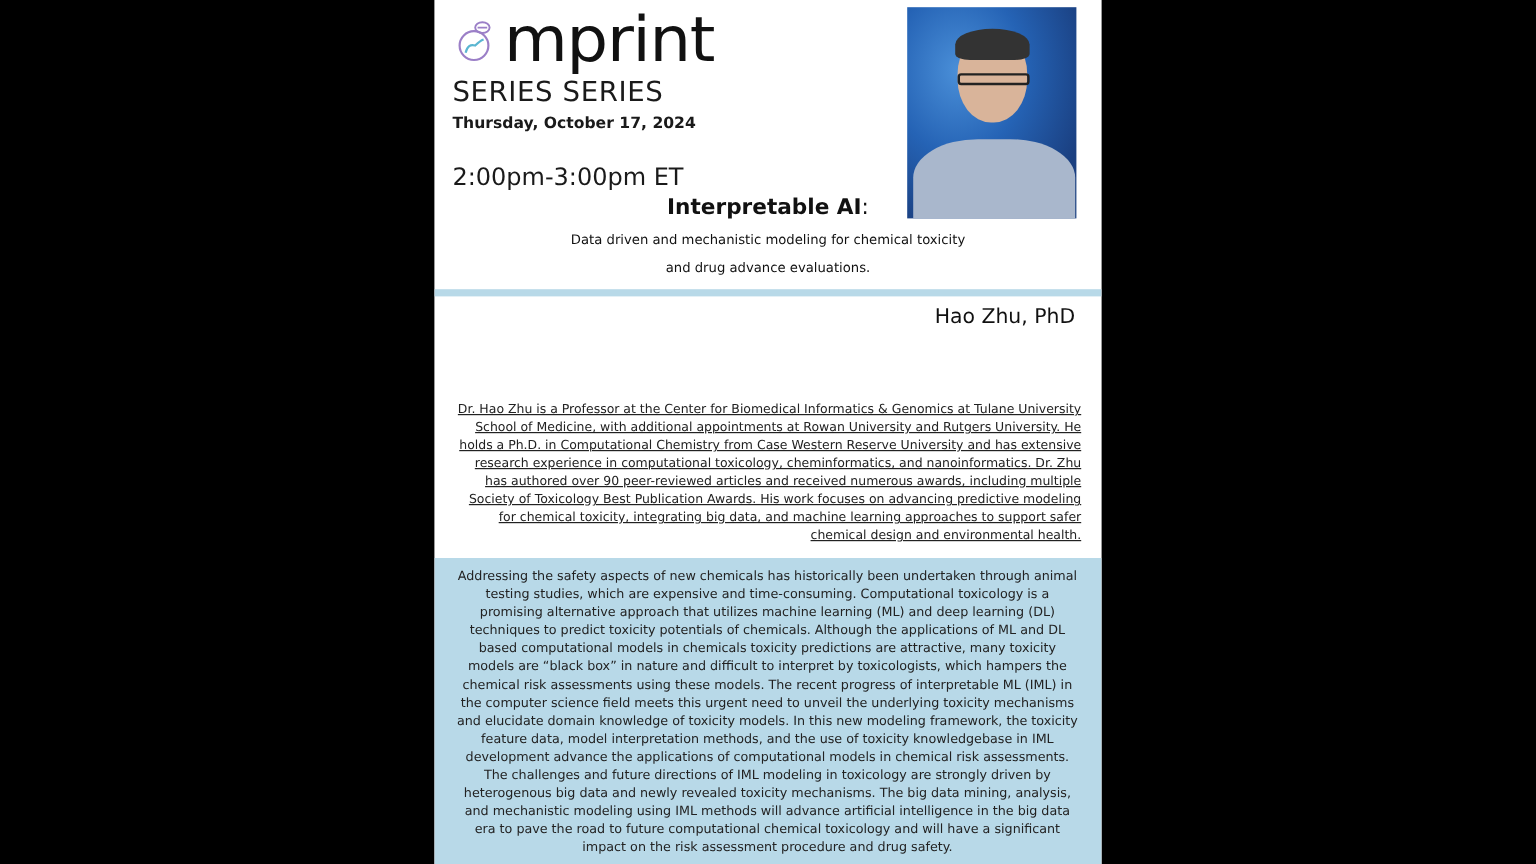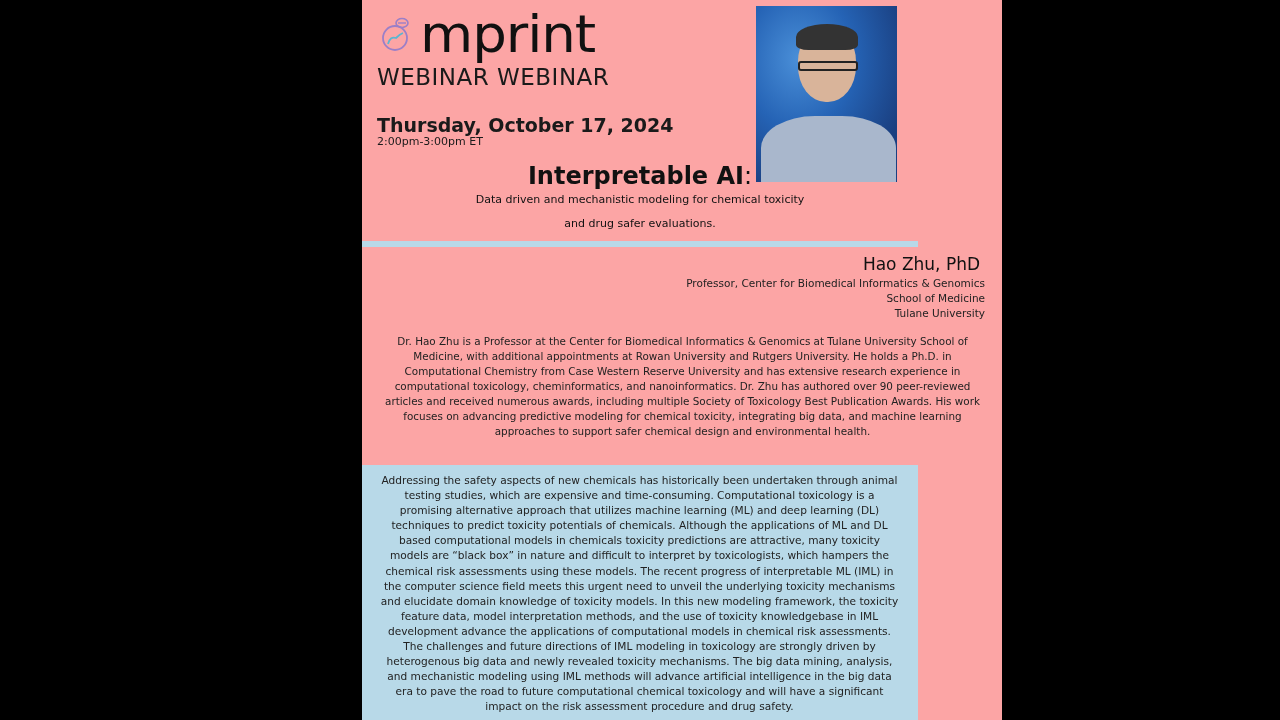--- a/index.html
+++ b/index.html
@@ -1,78 +1,73 @@
 <!DOCTYPE html>
 <html><head>
   <meta charset="utf-8">
   <style>
     html, body { margin:0; padding:0; }
     body { width:1280px; height:720px; background:#000; position:relative; overflow:hidden;
       font-family:"DejaVu Sans", sans-serif; color:#1a1a1a; }
-    .page { position:absolute; left:362px; top:0; width:640px; height:720px; background:#fca5a5; overflow:hidden; }
+    .page { position:absolute; left:362px; top:0; width:556px; height:720px; background:#ffffff; overflow:hidden; }
     .logo { position:absolute; left:18px; top:6px; height:56px; display:flex; align-items:center; }
     .logo-icon { width:34px; height:40px; margin-right:6px; }
     .logo-text { font-family:"DejaVu Sans", sans-serif; font-size:52px; font-weight:400; letter-spacing:-1px; color:#111; line-height:1; transform:scaleX(1.05); transform-origin:left; }
     .series { position:absolute; left:15px; top:64px; font-size:23px; color:#1a1a1a; letter-spacing:0.5px; font-family:"DejaVu Sans", sans-serif; }
-    .date { position:absolute; left:15px; top:114px; font-size:19px; font-weight:bold; color:#1a1a1a; }
-    .time { position:absolute; left:15px; top:135px; font-size:11px; color:#1a1a1a; }
+    .date { position:absolute; left:15px; top:96px; font-size:13px; font-weight:bold; color:#1a1a1a; }
+    .time { position:absolute; left:15px; top:135px; font-size:20px; color:#1a1a1a; }
     .photo { position:absolute; left:394px; top:6px; width:141px; height:176px;
       background: radial-gradient(ellipse at 30% 30%, #4a8fd8 0%, #2563b5 40%, #1a3f80 80%); overflow:hidden; }
     .photo .head { position:absolute; left:42px; top:22px; width:58px; height:74px; background:#d9b49a; border-radius:45% 45% 48% 48%; }
     .photo .hair { position:absolute; left:40px; top:18px; width:62px; height:26px; background:#333; border-radius:50% 50% 20% 20%; }
     .photo .glasses { position:absolute; left:42px; top:55px; width:60px; height:10px; border:2px solid #222; border-radius:3px; box-sizing:border-box; }
     .photo .shirt { position:absolute; left:5px; top:110px; width:135px; height:80px; background:#a9b7cc; border-radius:40% 40% 0 0; }
-    .title-bold { position:absolute; left:0; width:556px; top:162px; text-align:center; font-size:24px; font-weight:bold; color:#111; }
+    .title-bold { position:absolute; left:0; width:556px; top:162px; text-align:center; font-size:18px; font-weight:bold; color:#111; }
     .title-bold span.colon { font-weight:normal; }
     .subtitle { position:absolute; left:0; width:556px; top:188px; text-align:center; font-size:11px; line-height:24px; color:#111; }
     .divider { position:absolute; left:0; top:241px; width:556px; height:6px; background:#b8d9e8; }
     .speaker-name { position:absolute; right:22px; top:254px; font-size:17px; font-weight:normal; color:#111; }
     .aff { position:absolute; right:17px; top:276px; text-align:right; font-size:10.5px; line-height:15px; color:#222; }
-    .bio { position:absolute; left:18px; right:17px; top:334px; text-align:center; font-size:10.4px; line-height:15px; color:#222; }
+    .bio { position:absolute; left:18px; right:17px; top:334px; text-align:right; font-size:10.4px; line-height:15px; color:#222;text-decoration:underline; }
     .abstract { position:absolute; left:0; top:465px; width:556px; height:255px; background:#b8d9e8; }
     .abstract p { margin:0; position:absolute; left:17px; right:18px; top:8px; font-size:10.6px; line-height:15.1px; color:#222; text-align:center; }
   </style>
 </head>
 <body>
 
 <div class="page">
   <div class="logo">
     <svg class="logo-icon" viewBox="0 0 34 40">
       <circle cx="15" cy="24" r="12" fill="none" stroke="#9b7fc7" stroke-width="1.8"></circle>
       <ellipse cx="22" cy="9" rx="6" ry="4.5" fill="none" stroke="#9b7fc7" stroke-width="1.6"></ellipse>
       <line x1="18" y1="9" x2="26" y2="9" stroke="#9b7fc7" stroke-width="1.4"></line>
       <path d="M8 30 Q10 22 16 24 Q20 20 23 19" fill="none" stroke="#5bb6d1" stroke-width="1.8"></path>
     </svg>
     <span class="logo-text">mprint</span>
   </div>
-  <div class="series">WEBINAR WEBINAR</div>
+  <div class="series">SERIES SERIES</div>
   <div class="date">Thursday, October 17, 2024</div>
   <div class="time">2:00pm-3:00pm ET</div>
 
   <div class="photo">
     <div class="shirt"></div>
     <div class="head"></div>
     <div class="hair"></div>
     <div class="glasses"></div>
   </div>
 
   <div class="title-bold">
     <span>Interpretable AI</span><span class="colon">:</span>
   </div>
   <div class="subtitle">
     <div>Data driven and mechanistic modeling for chemical toxicity</div>
-    <div>and drug safer evaluations.</div>
+    <div>and drug advance evaluations.</div>
   </div>
 
   <div class="divider"></div>
 
   <div class="speaker-name">Hao Zhu, PhD</div>
-  <div class="aff">
-    <div>Professor, Center for Biomedical Informatics &amp; Genomics</div>
-    <div>School of Medicine</div>
-    <div>Tulane University</div>
-  </div>
   <div class="bio">Dr. Hao Zhu is a Professor at the Center for Biomedical Informatics &amp; Genomics at Tulane University School of Medicine, with additional appointments at Rowan University and Rutgers University. He holds a Ph.D. in Computational Chemistry from Case Western Reserve University and has extensive research experience in computational toxicology, cheminformatics, and nanoinformatics. Dr. Zhu has authored over 90 peer-reviewed articles and received numerous awards, including multiple Society of Toxicology Best Publication Awards. His work focuses on advancing predictive modeling for chemical toxicity, integrating big data, and machine learning approaches to support safer chemical design and environmental health.</div>
 
   <div class="abstract">
     <p>Addressing the safety aspects of new chemicals has historically been undertaken through animal testing studies, which are expensive and time-consuming. Computational toxicology is a promising alternative approach that utilizes machine learning (ML) and deep learning (DL) techniques to predict toxicity potentials of chemicals. Although the applications of ML and DL based computational models in chemicals toxicity predictions are attractive, many toxicity models are “black box” in nature and difficult to interpret by toxicologists, which hampers the chemical risk assessments using these models. The recent progress of interpretable ML (IML) in the computer science field meets this urgent need to unveil the underlying toxicity mechanisms and elucidate domain knowledge of toxicity models. In this new modeling framework, the toxicity feature data, model interpretation methods, and the use of toxicity knowledgebase in IML development advance the applications of computational models in chemical risk assessments. The challenges and future directions of IML modeling in toxicology are strongly driven by heterogenous big data and newly revealed toxicity mechanisms. The big data mining, analysis, and mechanistic modeling using IML methods will advance artificial intelligence in the big data era to pave the road to future computational chemical toxicology and will have a significant impact on the risk assessment procedure and drug safety.</p>
   </div>
 </div>
 
 </body></html>

